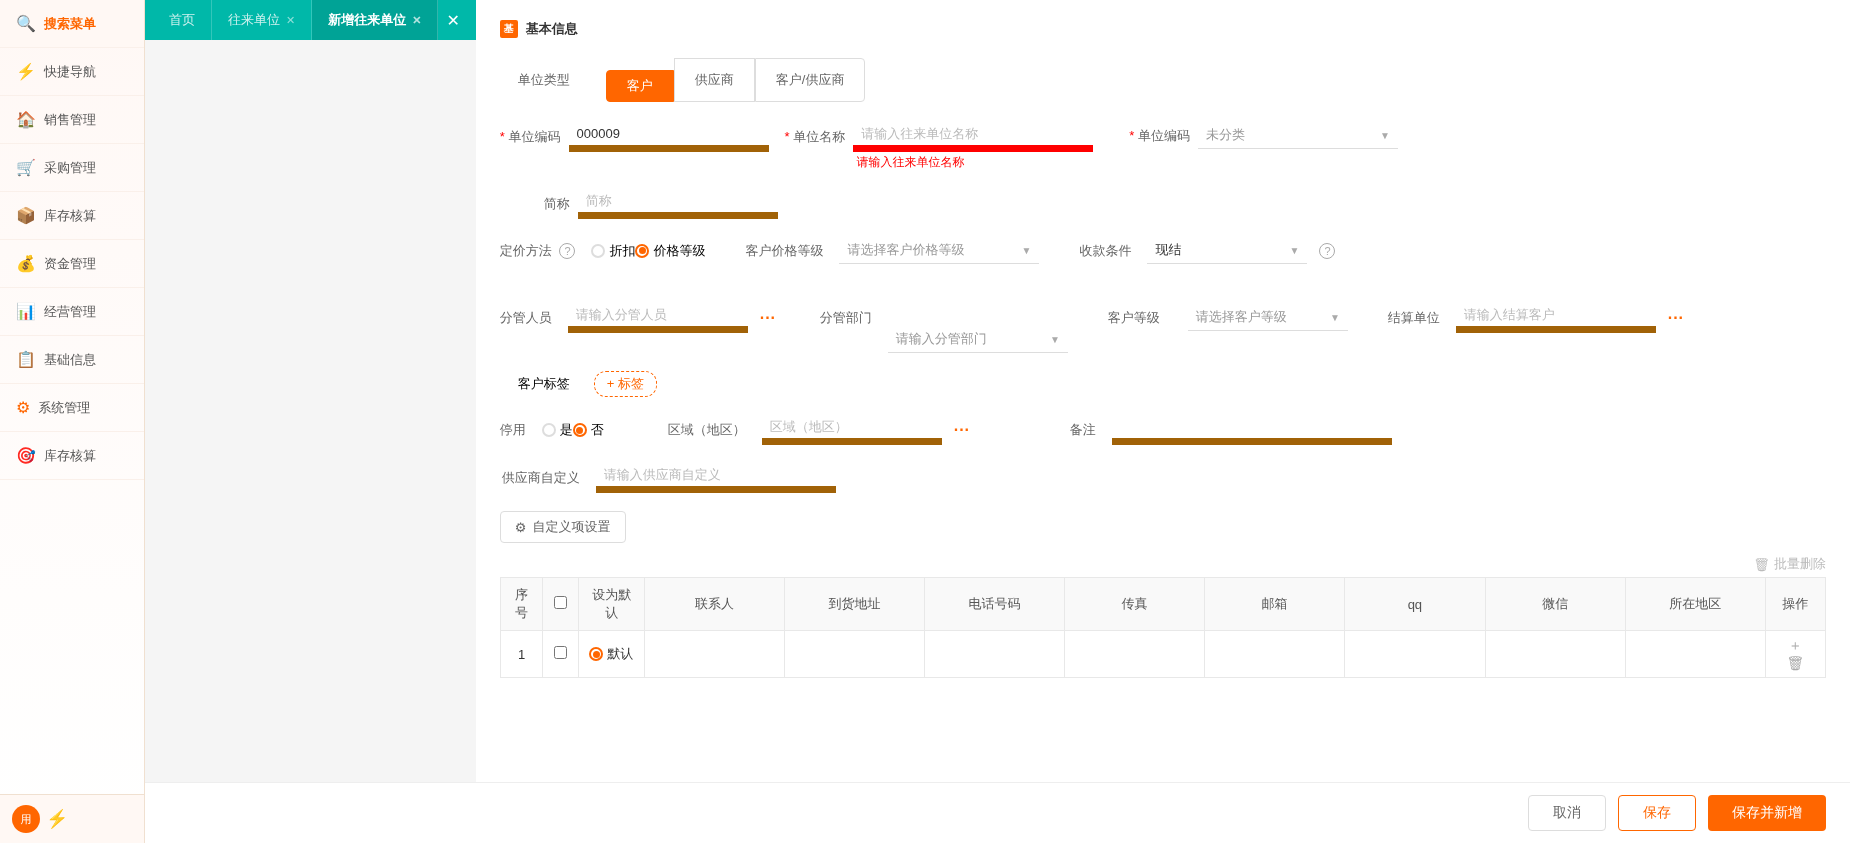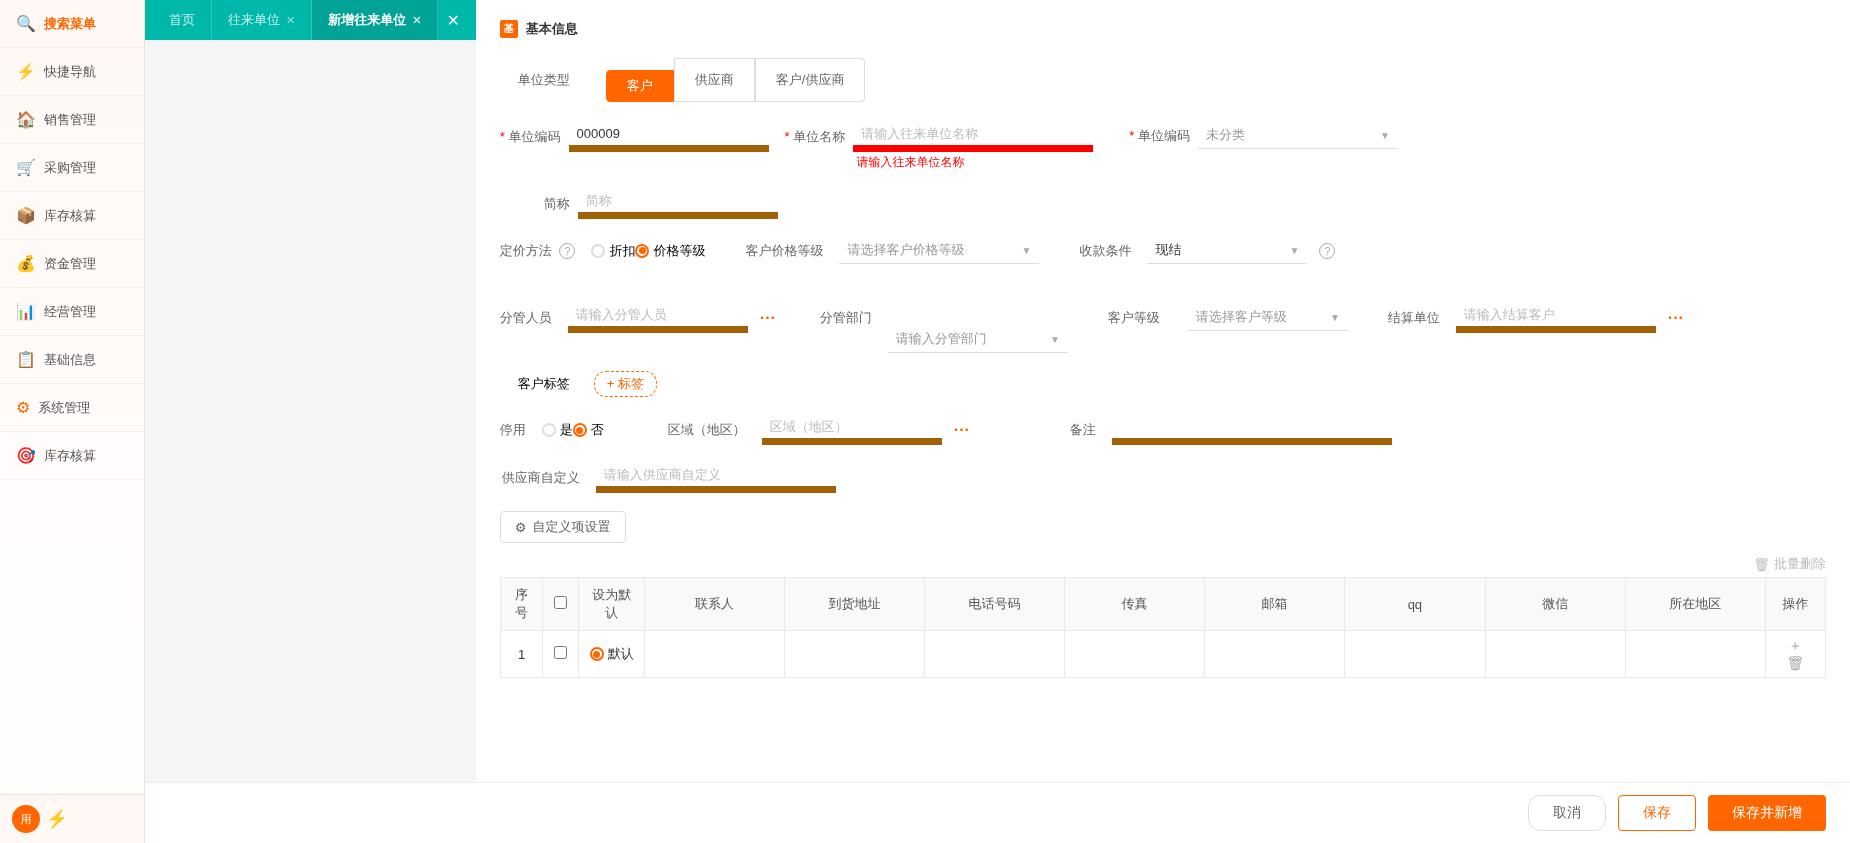--- a/index.html
+++ b/index.html
@@ -264,21 +264,21 @@
       display: flex;
       justify-content: flex-end;
       gap: 12px;
       z-index: 10;
     }
     .btn-cancel {
       padding: 8px 24px;
       border: 1px solid #ddd;
       background: white;
       cursor: pointer;
-      border-radius: 12px;
+      border-radius: 4px;
       color: #666;
       font-size: 14px;
     }
     .btn-save {
       padding: 8px 24px;
       border: none;
       background: white;
       cursor: pointer;
       border-radius: 4px;
       color: #f60;
@@ -564,21 +564,21 @@
             <th>微信</th>
             <th>所在地区</th>
             <th>操作</th>
           </tr>
         </thead>
         <tbody>
           <tr>
             <td>1</td>
             <td><input type="checkbox" style=""></td>
             <td>
-              <div class="radio-item" style="justify-content:center;">
+              <div class="radio-item" style="">
                 <div class="radio-outer checked">
                   <div class="radio-inner"></div>
                 </div>
                 <span>默认</span>
               </div>
             </td>
             <td><input type="text" style="border: none; outline: none; width: 100%; background: transparent;"></td>
             <td><input type="text" style="border: none; outline: none; width: 100%; background: transparent;"></td>
             <td><input type="text" style="border: none; outline: none; width: 100%; background: transparent;"></td>
             <td><input type="text" style="border: none; outline: none; width: 100%; background: transparent;"></td>

